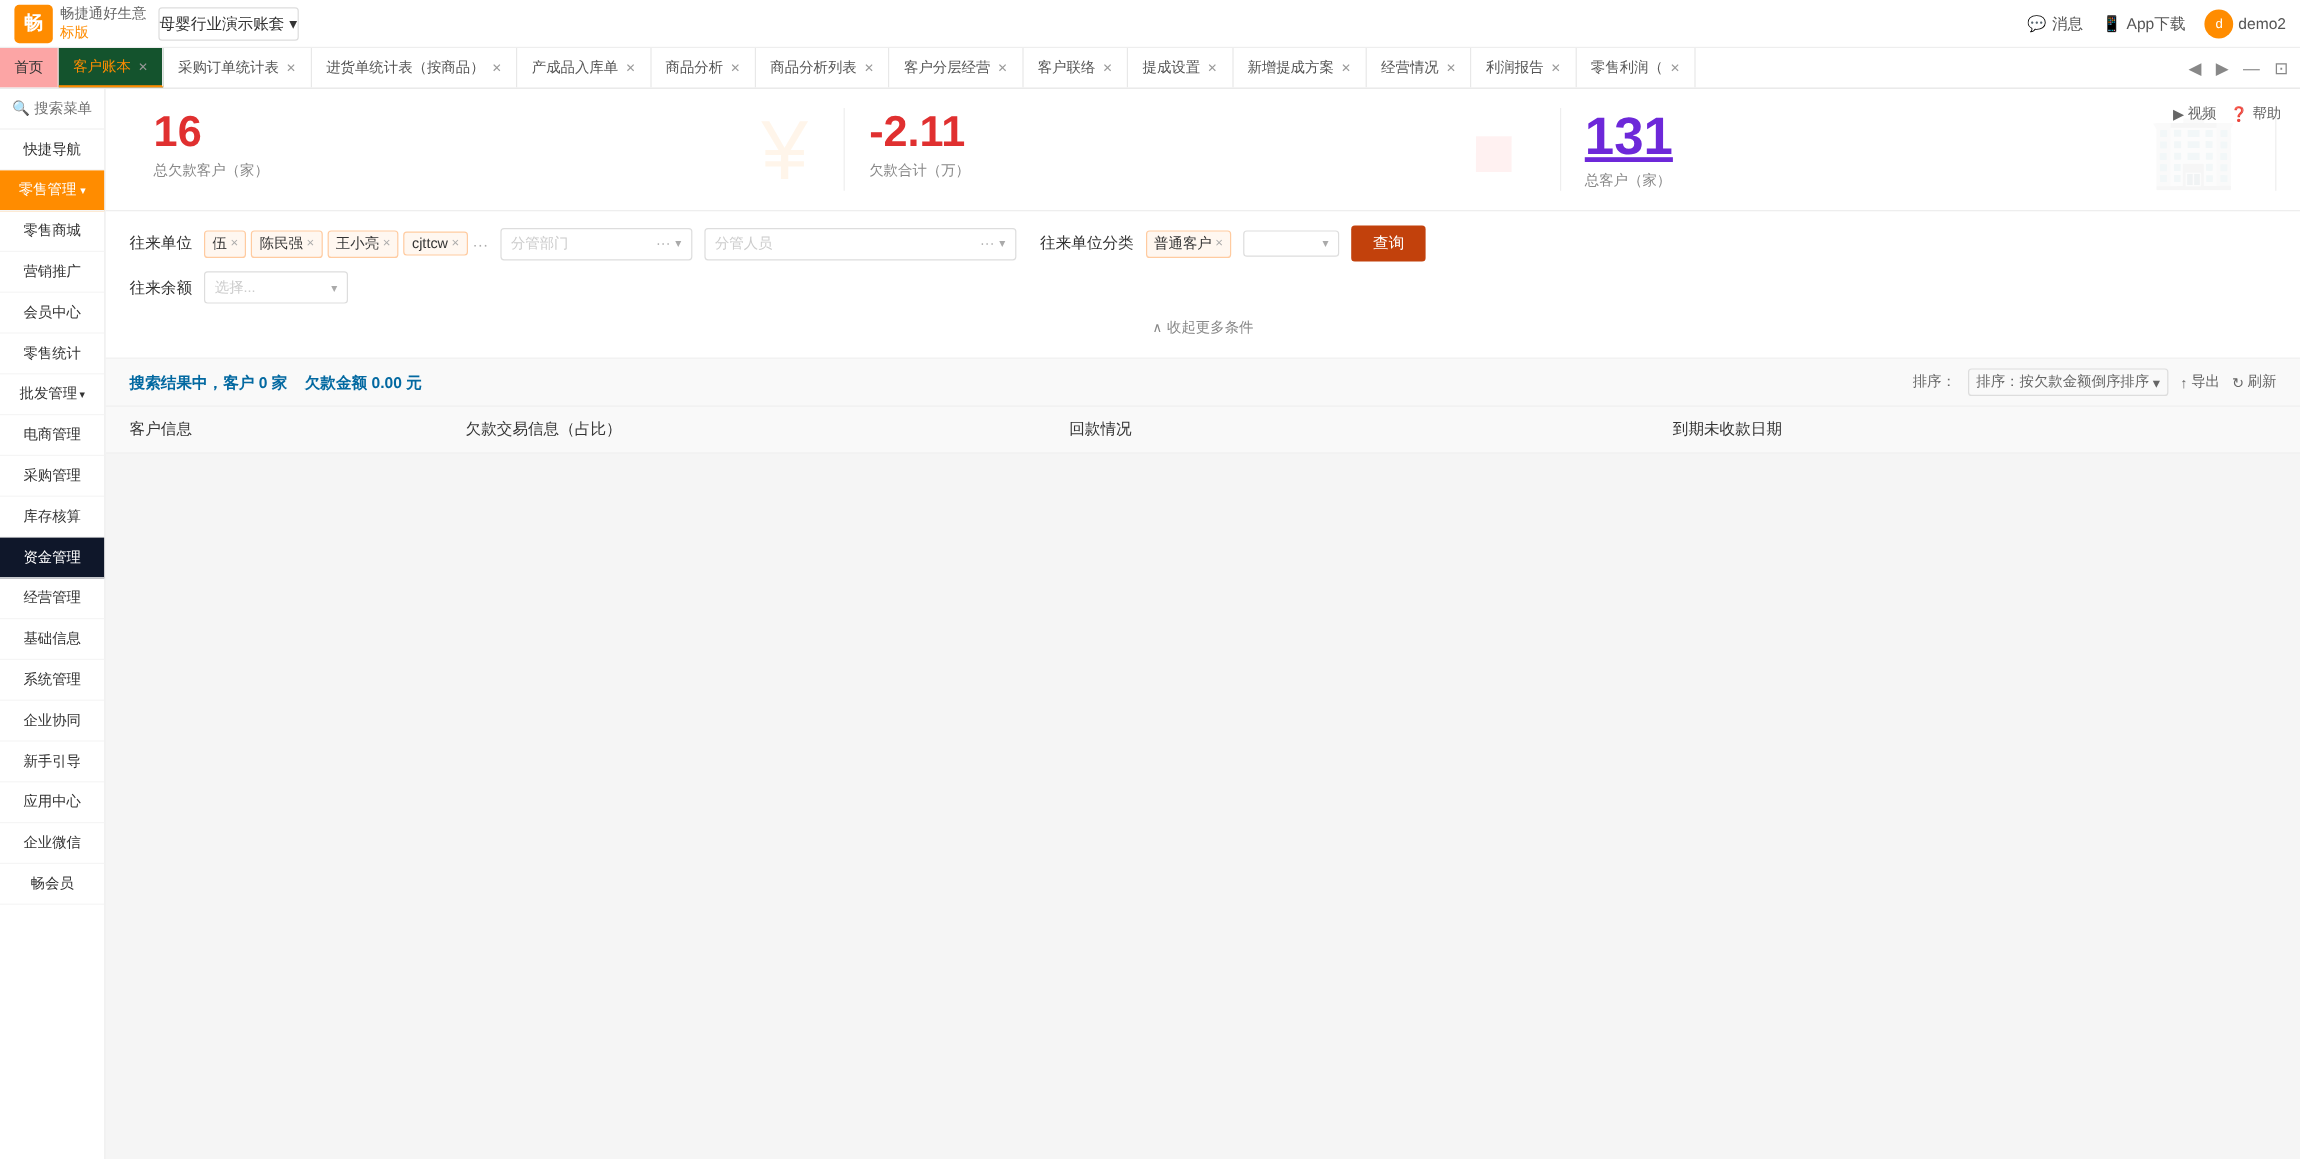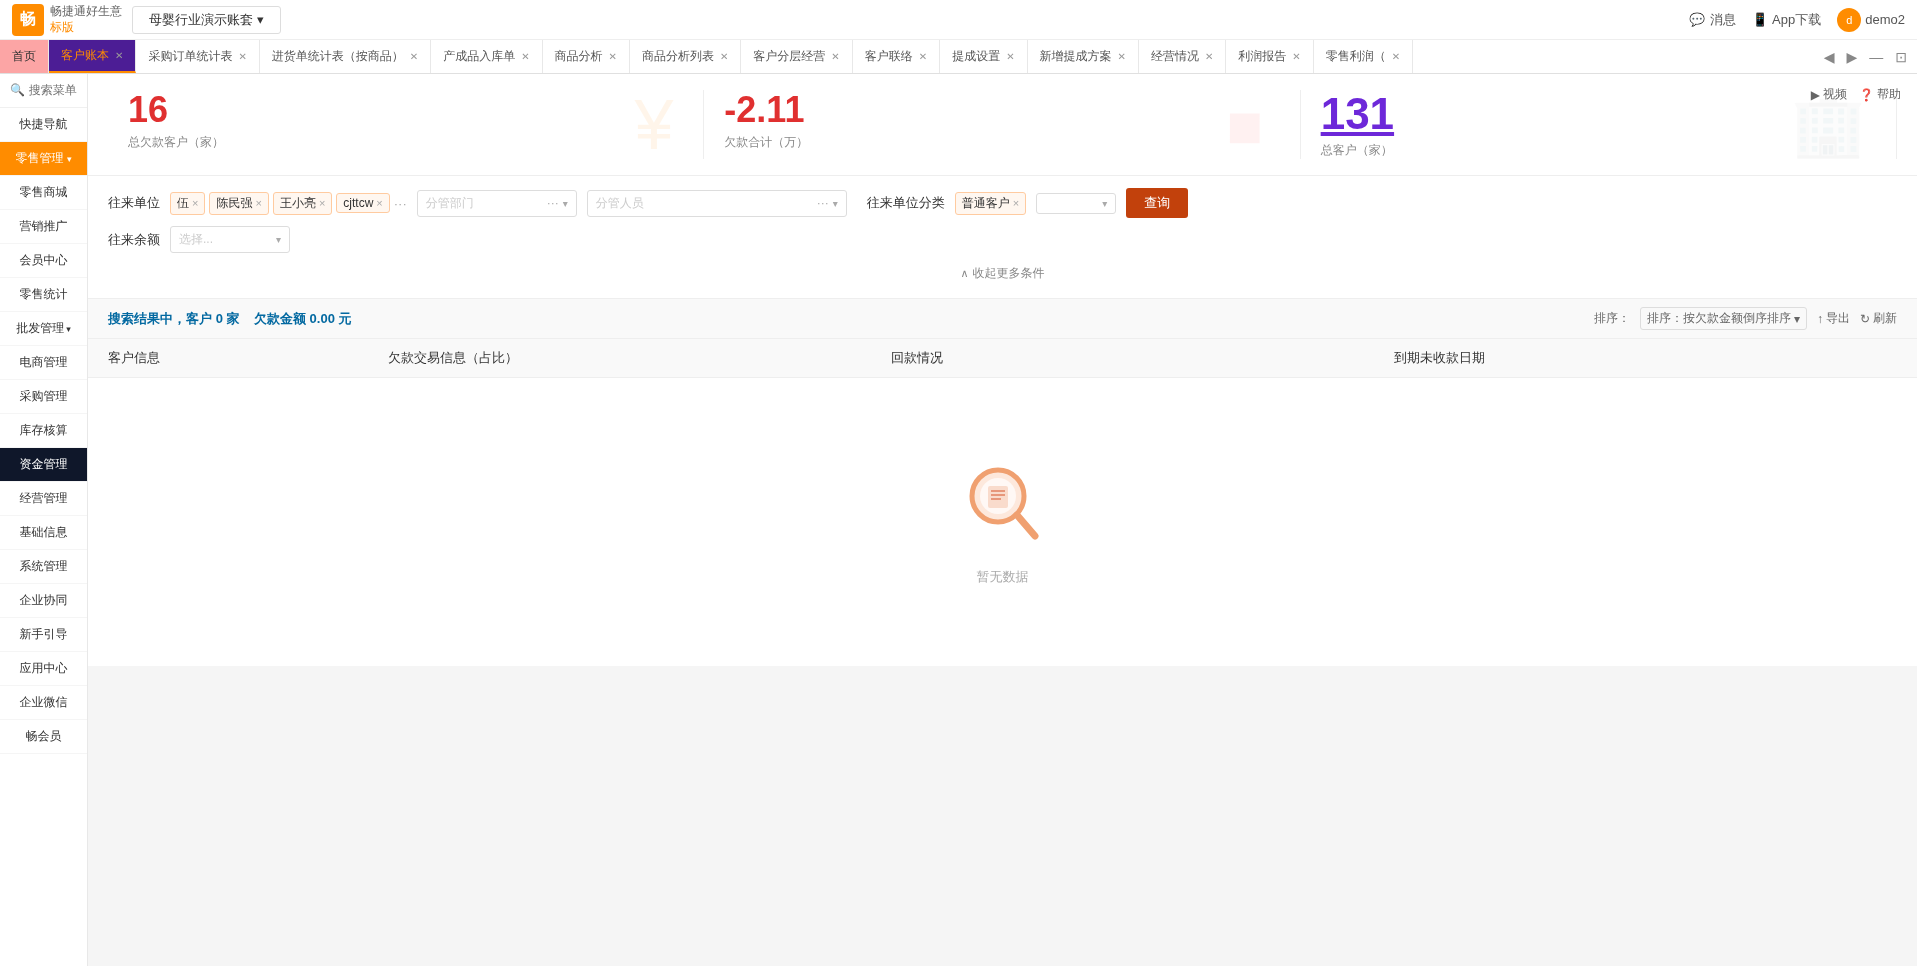--- a/index.html
+++ b/index.html
@@ -29,21 +29,21 @@
       width: 32px; height: 32px;
       background: #ff8c00;
       border-radius: 4px;
       display: flex; align-items: center; justify-content: center;
       color: #fff; font-size: 16px; font-weight: bold;
     }
     .logo-text { font-size: 12px; color: #666; line-height: 1.3; }
     .dropdown-selector {
       display: flex; align-items: center; gap: 4px;
       font-size: 13px; color: #333; cursor: pointer;
-      padding: 4px 16px; border: 1px solid #ddd; border-radius: 3px;
+      padding: 4px 0; border: 1px solid #ddd; border-radius: 3px;
     }
     .top-header-right {
       display: flex; align-items: center; gap: 16px; font-size: 13px; color: #555;
     }
     .header-btn { display: flex; align-items: center; gap: 4px; cursor: pointer; }
 
     
     .tab-bar {
       height: 34px;
       background: #fff;
@@ -57,21 +57,21 @@
       padding: 0 12px;
       font-size: 12px;
       cursor: pointer;
       border-right: 1px solid #e8e8e8;
       white-space: nowrap;
       color: #555;
       position: relative;
     }
     .tab-item.active {
       color: #ff8c00;
-      background: #4c1d95;
+      background: #14532d;
       border-bottom: 2px solid #ff8c00;
     }
     .tab-item.home { color: #333; background: #fca5a5; }
     .tab-close {
       font-size: 10px; color: #999; margin-left: 2px; cursor: pointer;
     }
     .tab-bar-actions {
       display: flex; align-items: center; margin-left: auto; gap: 4px; padding: 0 6px;
     }
     .tab-arrow { cursor: pointer; color: #888; font-size: 14px; padding: 2px 4px; }
@@ -549,32 +549,16 @@
     </div>
 
     <div class="data-table">
       <div class="table-header">
         <div class="table-header-cell">客户信息</div>
         <div class="table-header-cell">欠款交易信息（占比）</div>
         <div class="table-header-cell">回款情况</div>
         <div class="table-header-cell">到期未收款日期</div>
       </div>
 
-      <div class="empty-state">
-        <div style="width:100px;height:90px;position:relative;margin-bottom:12px;">
-          
-          <svg width="100" height="90" viewBox="0 0 100 90">
-            <circle cx="45" cy="38" r="26" fill="#fde8dc" stroke="#f0a070" stroke-width="5"></circle>
-            <circle cx="45" cy="38" r="18" fill="#fff8f5" stroke="none"></circle>
-            <line x1="64" y1="57" x2="82" y2="78" stroke="#f0a070" stroke-width="7" stroke-linecap="round"></line>
-
-            <rect x="35" y="28" width="20" height="22" rx="2" fill="#f5c8b0" opacity="0.6"></rect>
-            <line x1="38" y1="33" x2="52" y2="33" stroke="#e08060" stroke-width="1.5"></line>
-            <line x1="38" y1="37" x2="52" y2="37" stroke="#e08060" stroke-width="1.5"></line>
-            <line x1="38" y1="41" x2="48" y2="41" stroke="#e08060" stroke-width="1.5"></line>
-          </svg>
-        </div>
-        <div class="empty-text">暂无数据</div>
-      </div>
     </div>
 
   </div>
 </div>
 
 </body></html>

